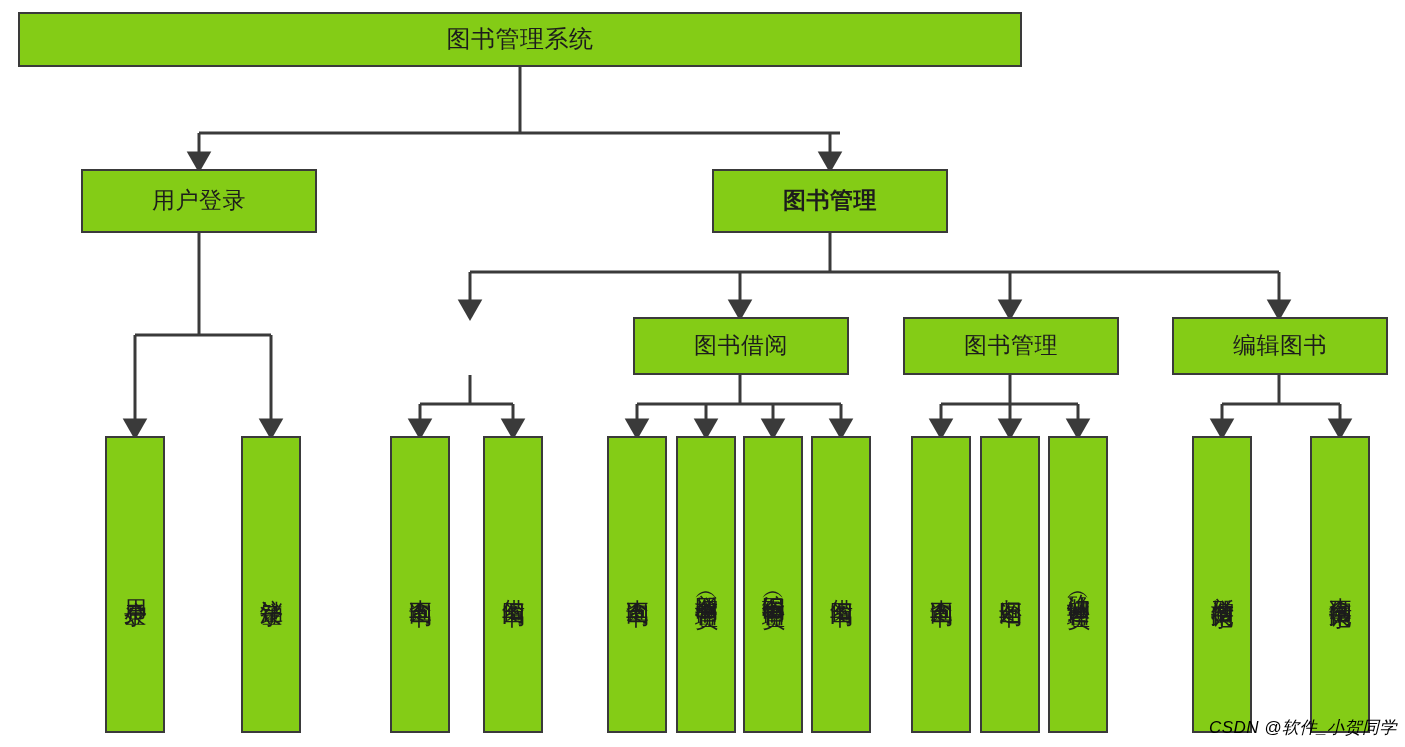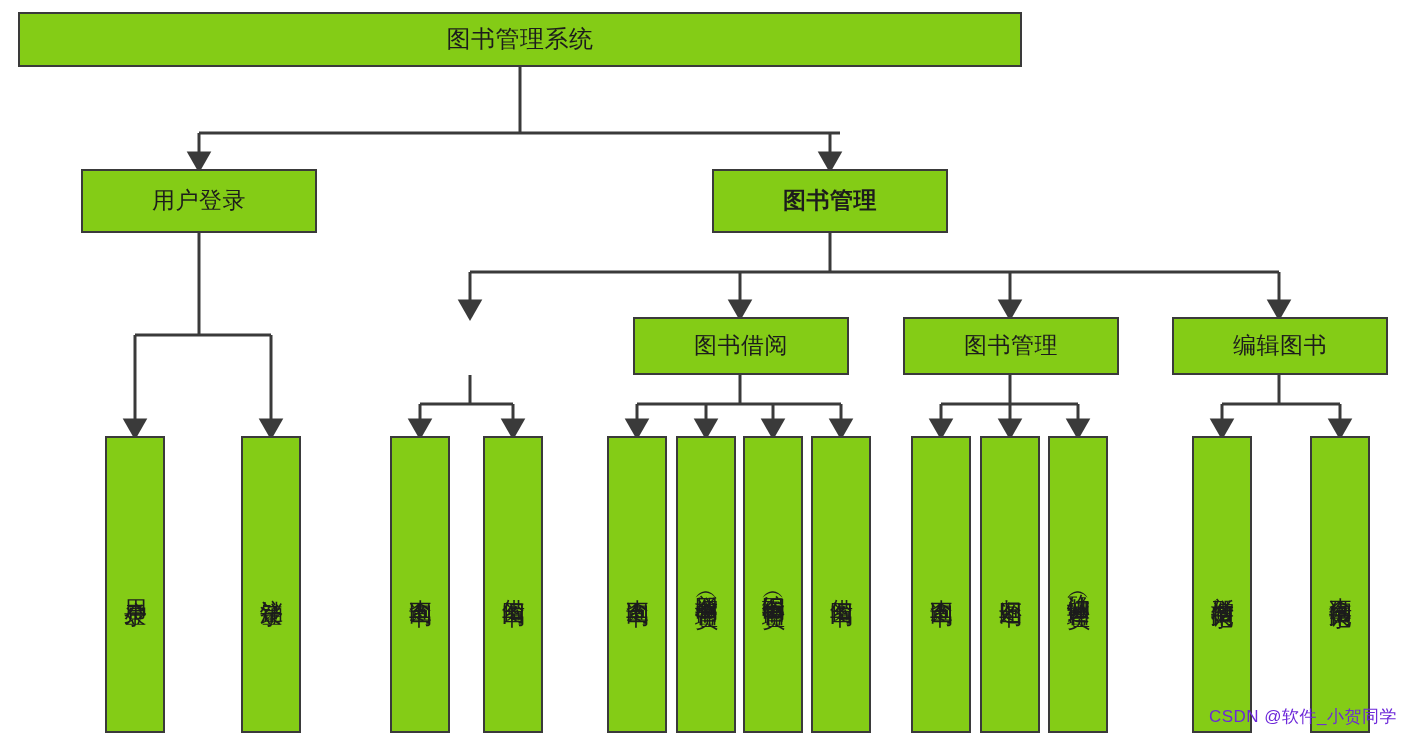--- a/index.html
+++ b/index.html
@@ -55,26 +55,27 @@
     white-space: nowrap;
   }
   .node-v .vlabel {
     writing-mode: vertical-rl;
     text-orientation: upright;
     display: block;
   }
   #watermark {
     position: absolute;
     right: 8px;
-    bottom: 19px;
+    bottom: 8px;
     font-size: 17px;
-    color: #6d28d9;
+    color: #000000;
     letter-spacing: 0.5px;
     user-select: none;
     white-space: nowrap;
+    font-style: italic;
   }
 </style>
 </head>
 <body>
 
 <div id="diagram-root">
 
   <svg id="edges-layer" viewBox="0 0 1405 747" width="1405" height="747" xmlns="http://www.w3.org/2000/svg">
     <defs>
       <marker id="arrowhead" markerWidth="9" markerHeight="9" refX="3.2" refY="4.5" orient="auto" markerUnits="strokeWidth">

